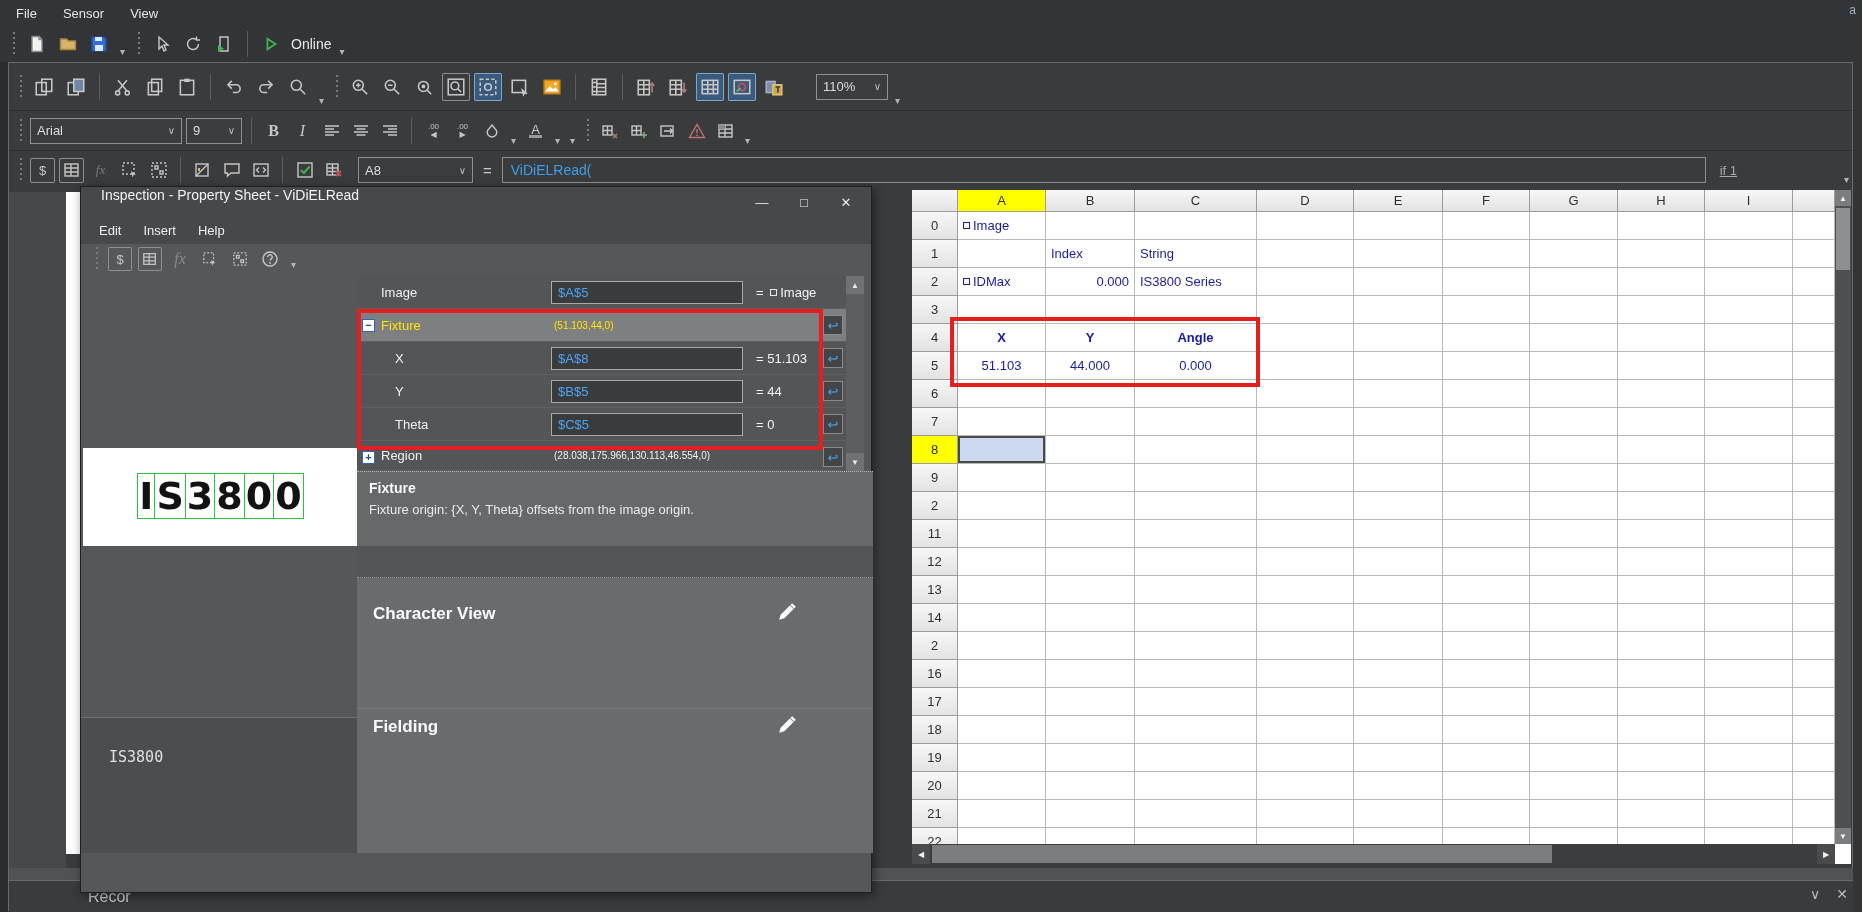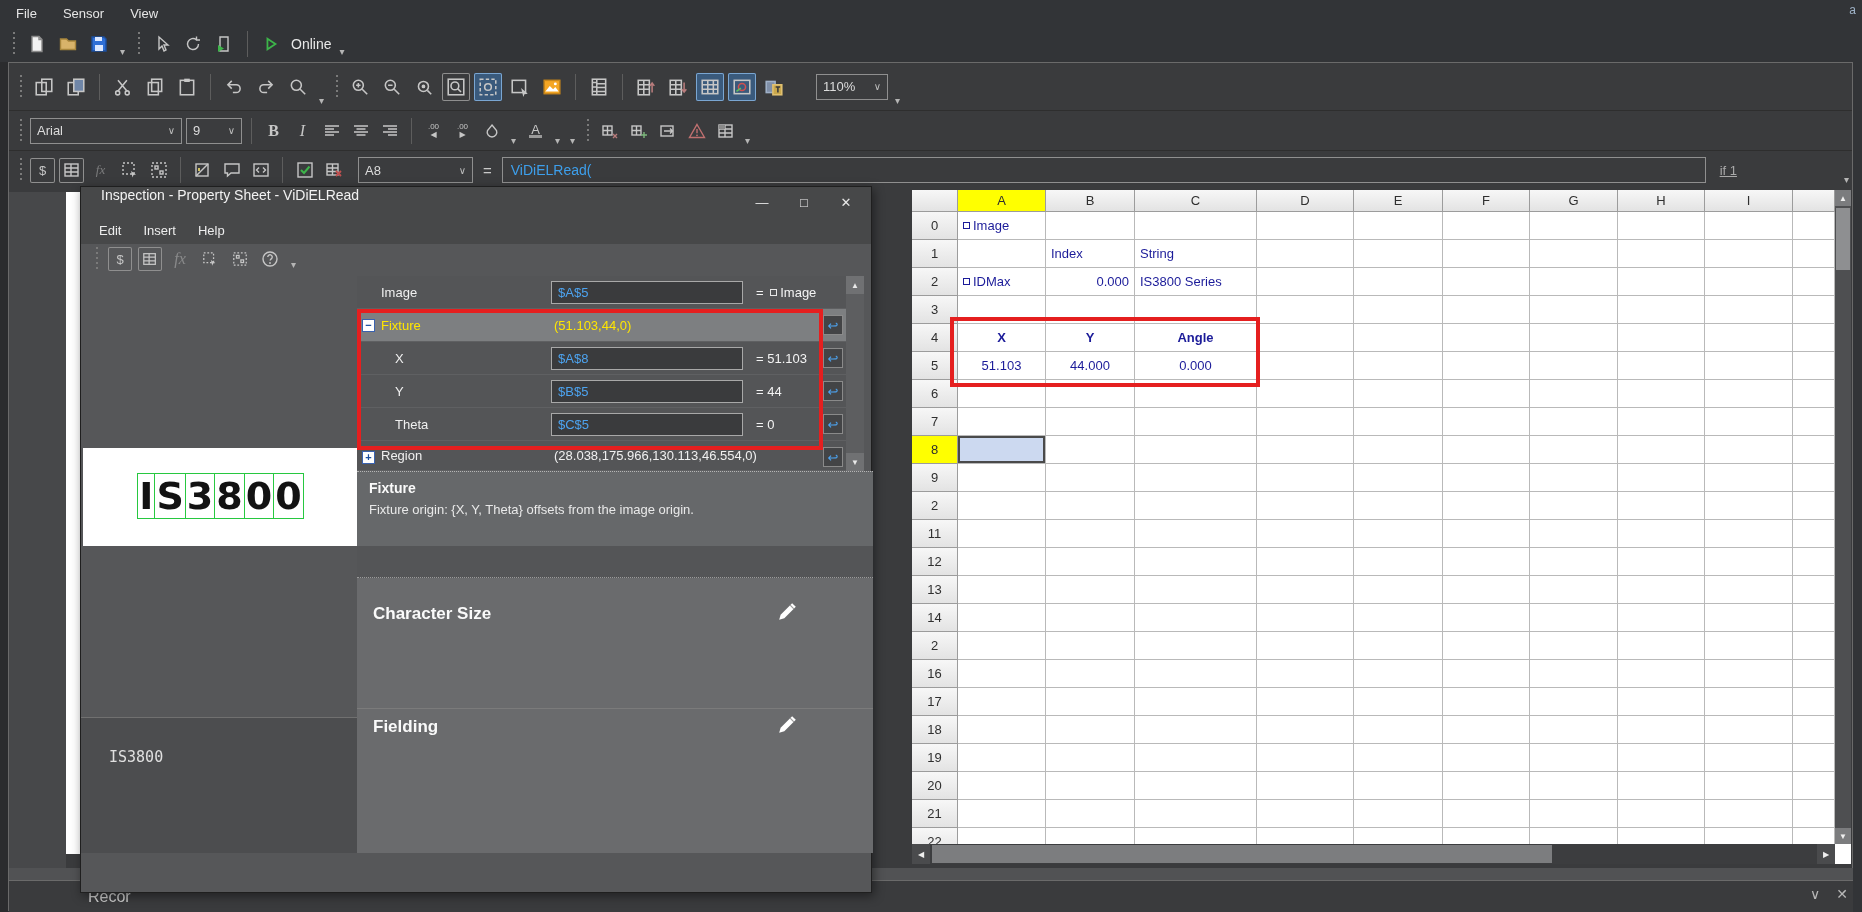--- a/index.html
+++ b/index.html
@@ -76,21 +76,21 @@
   .dlg-tools { position:absolute; left:0; top:57px; width:100%; height:30px; display:flex; align-items:center; gap:6px; padding-left:10px; }
   .dlg-tools .tbi { width:24px; height:24px; }
   
   .prop-row { position:absolute; left:276px; width:489px; height:33px; background:#545557; border-bottom:1px solid #5f6062; display:flex; align-items:center; }
   .prop-row.selected { background:#7d7f81; }
   .prop-label { position:absolute; left:24px; font-size:13px; color:#f0f0f0; }
   .prop-label.child { left:38px; }
   .prop-row.selected .prop-label, .prop-row.selected .prop-value { color:#ffe600; }
   .expander { position:absolute; left:5px; top:10px; width:13px; height:13px; background:#fff; border:1px solid #3a62b0; color:#1c4fa0; font-size:11px; line-height:11px; text-align:center; font-weight:bold; }
   .prop-input { position:absolute; left:194px; top:5px; width:192px; height:23px; background:#3a3b3d; border:1px solid #a8a8a8; color:#4da3ef; font-size:13px; display:flex; align-items:center; padding-left:6px; }
-  .prop-value { position:absolute; left:197px; font-size:13px; color:#f0f0f0; }
+  .prop-value { position:absolute; left:197px; font-size:10px; color:#f0f0f0; }
   .prop-result { position:absolute; left:399px; font-size:13px; color:#f4f4f4; display:flex; align-items:center; }
   .prop-result .sq { border-color:#e8e8e8; margin:0 3px; }
   .refbtn { position:absolute; left:466px; top:6px; width:20px; height:20px; background:#434446; border:1px solid #8a8a8a; color:#4da3ef; font-size:13px; display:flex; align-items:center; justify-content:center; }
   .pgscroll { position:absolute; left:765px; top:89px; width:18px; height:195px; background:#5d5e60; }
   .pgbtn { position:absolute; left:0; width:18px; height:18px; background:#707173; color:#e9e9e9; font-size:8px; display:flex; align-items:center; justify-content:center; }
   .desc { position:absolute; left:276px; top:284px; width:516px; height:75px; background:#66686a; border-top:1px dotted #b5b5b5; padding:8px 12px; }
   .desc-title { font-size:14px; font-weight:bold; color:#fafafa; }
   .desc-text { font-size:13px; color:#e9e9e9; margin-top:6px; }
   .midgap { position:absolute; left:276px; top:359px; width:516px; height:32px; background:#545557; border-bottom:1px dotted #9a9a9a; }
   .section { position:absolute; left:276px; width:516px; background:#6a6b6d; }
@@ -893,21 +893,21 @@
       <span class="pgbtn" style="top:177px;">▼</span>
     </div>
 
     <div class="desc">
       <div class="desc-title">Fixture</div>
       <div class="desc-text">Fixture origin: {X, Y, Theta} offsets from the image origin.</div>
     </div>
     <div class="midgap"></div>
 
     <div class="section" style="top:391px; height:131px; border-bottom:1px solid #7b7b7b;">
-      <span class="section-label" style="top:26px;">Character Size</span>
+      <span class="section-label" style="top:26px;">Character View</span>
       <span class="pencil" style="top:22px;">
           <svg width="22" height="22" viewBox="0 0 18 18">
             <path d="M13.2 1.8l3 3L6.8 14.2l-4.2 1.2 1.2-4.2z" fill="#fff" stroke="none"></path>
             <path d="M11.6 3.4l3 3" stroke="#9a9a9a" stroke-width="1"></path>
           </svg>
         </span>
     </div>
     <div class="section" style="top:522px; height:144px;">
       <span class="section-label" style="top:8px;">Fielding</span>
       <span class="pencil" style="top:4px;">

